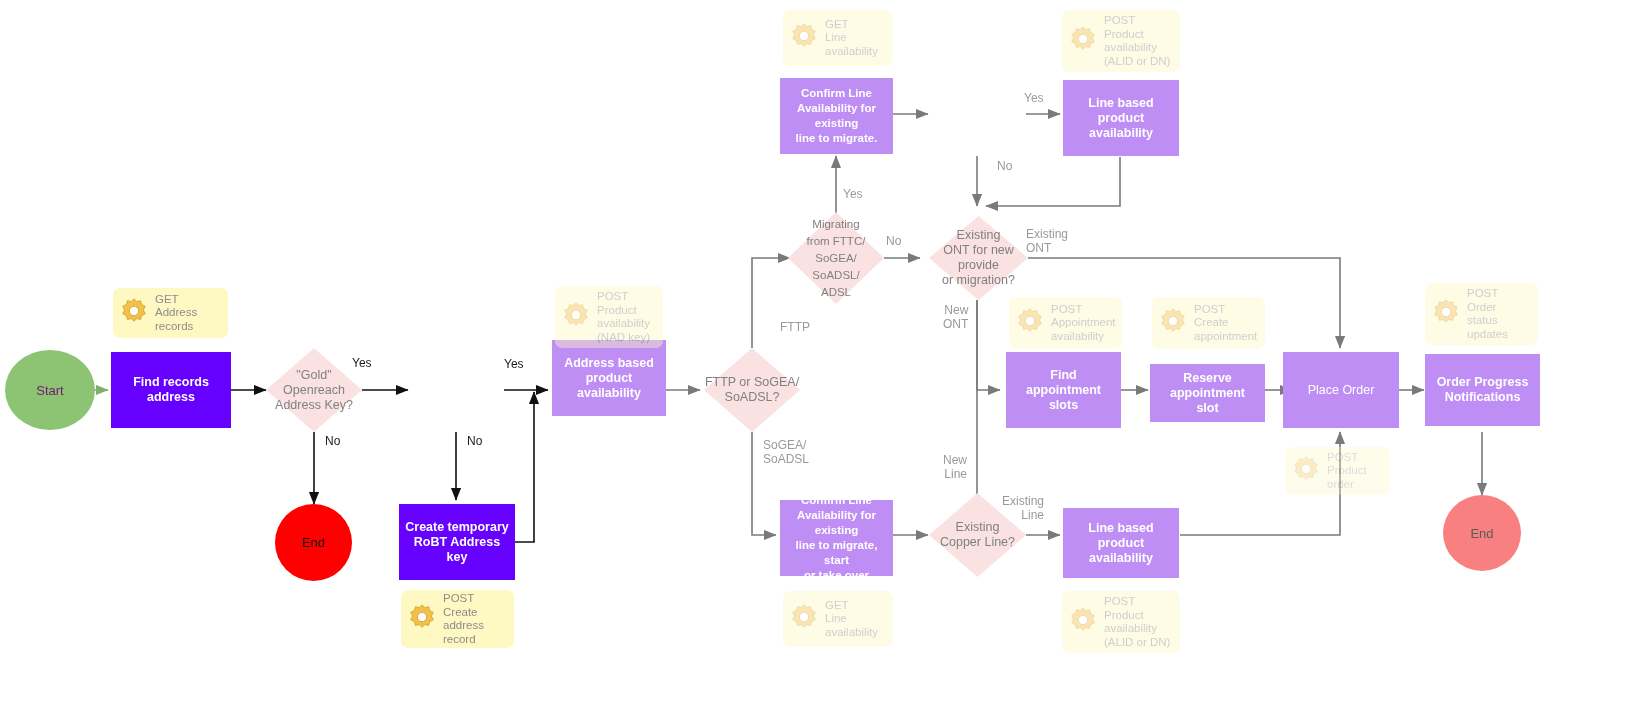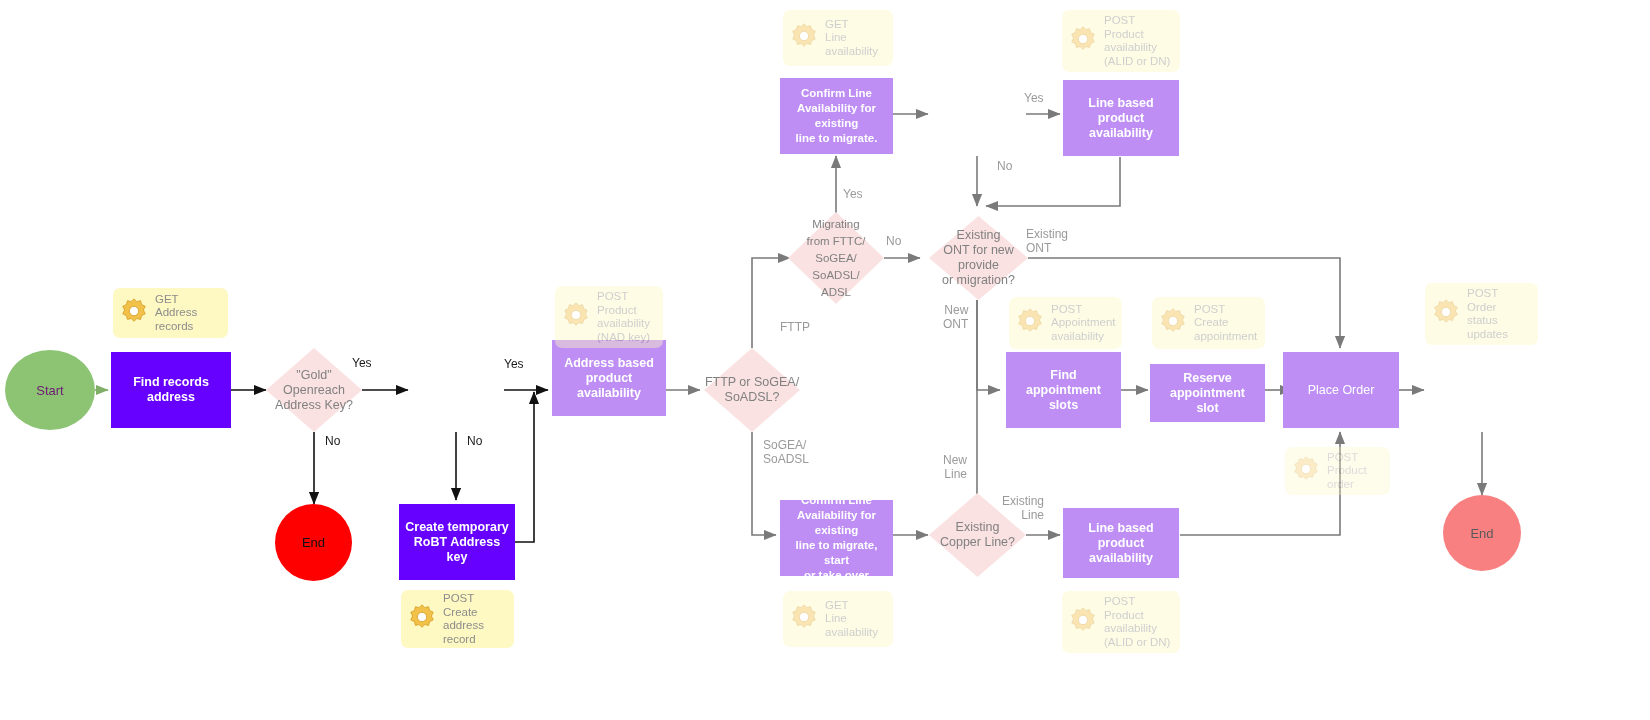--- a/index.html
+++ b/index.html
@@ -201,20 +201,24 @@
   <div class="node proc light" style="left:1150px;top:364px;width:115px;height:58px;white-space:pre-line;">
     <span>Reserve
 appointment
 slot</span>
   </div>
 
   <div class="node proc light" style="left:1283px;top:352px;width:116px;height:76px;white-space:pre-line;font-weight:normal;">
     <span>Place Order</span>
   </div>
 
+  <div class="node proc light" style="left:1425px;top:354px;width:115px;height:72px;white-space:pre-line;">
+    <span>Order Progress
+Notifications</span>
+  </div>
 
   <div class="node term end-pink" style="left:1443px;top:495px;width:78px;height:76px;">
     <span>End</span>
   </div>
 
   <div class="api" style="left:113px;top:288px;width:115px;height:50px;">
     <span class="gear">
       <svg width="30" height="30" viewBox="0 0 32 32">
         <path d="M16 3 l3 3 4-1 1 4 4 2-2 4 2 4-4 2-1 4-4-1-3 3-3-3-4 1-1-4-4-2 2-4-2-4 4-2 1-4 4 1z" fill="#F2C14A" stroke="#D9A52E" stroke-width="1"></path>
         <circle cx="16" cy="16" r="5" fill="#FFFFFF" stroke="#D9A52E" stroke-width="1"></circle>

